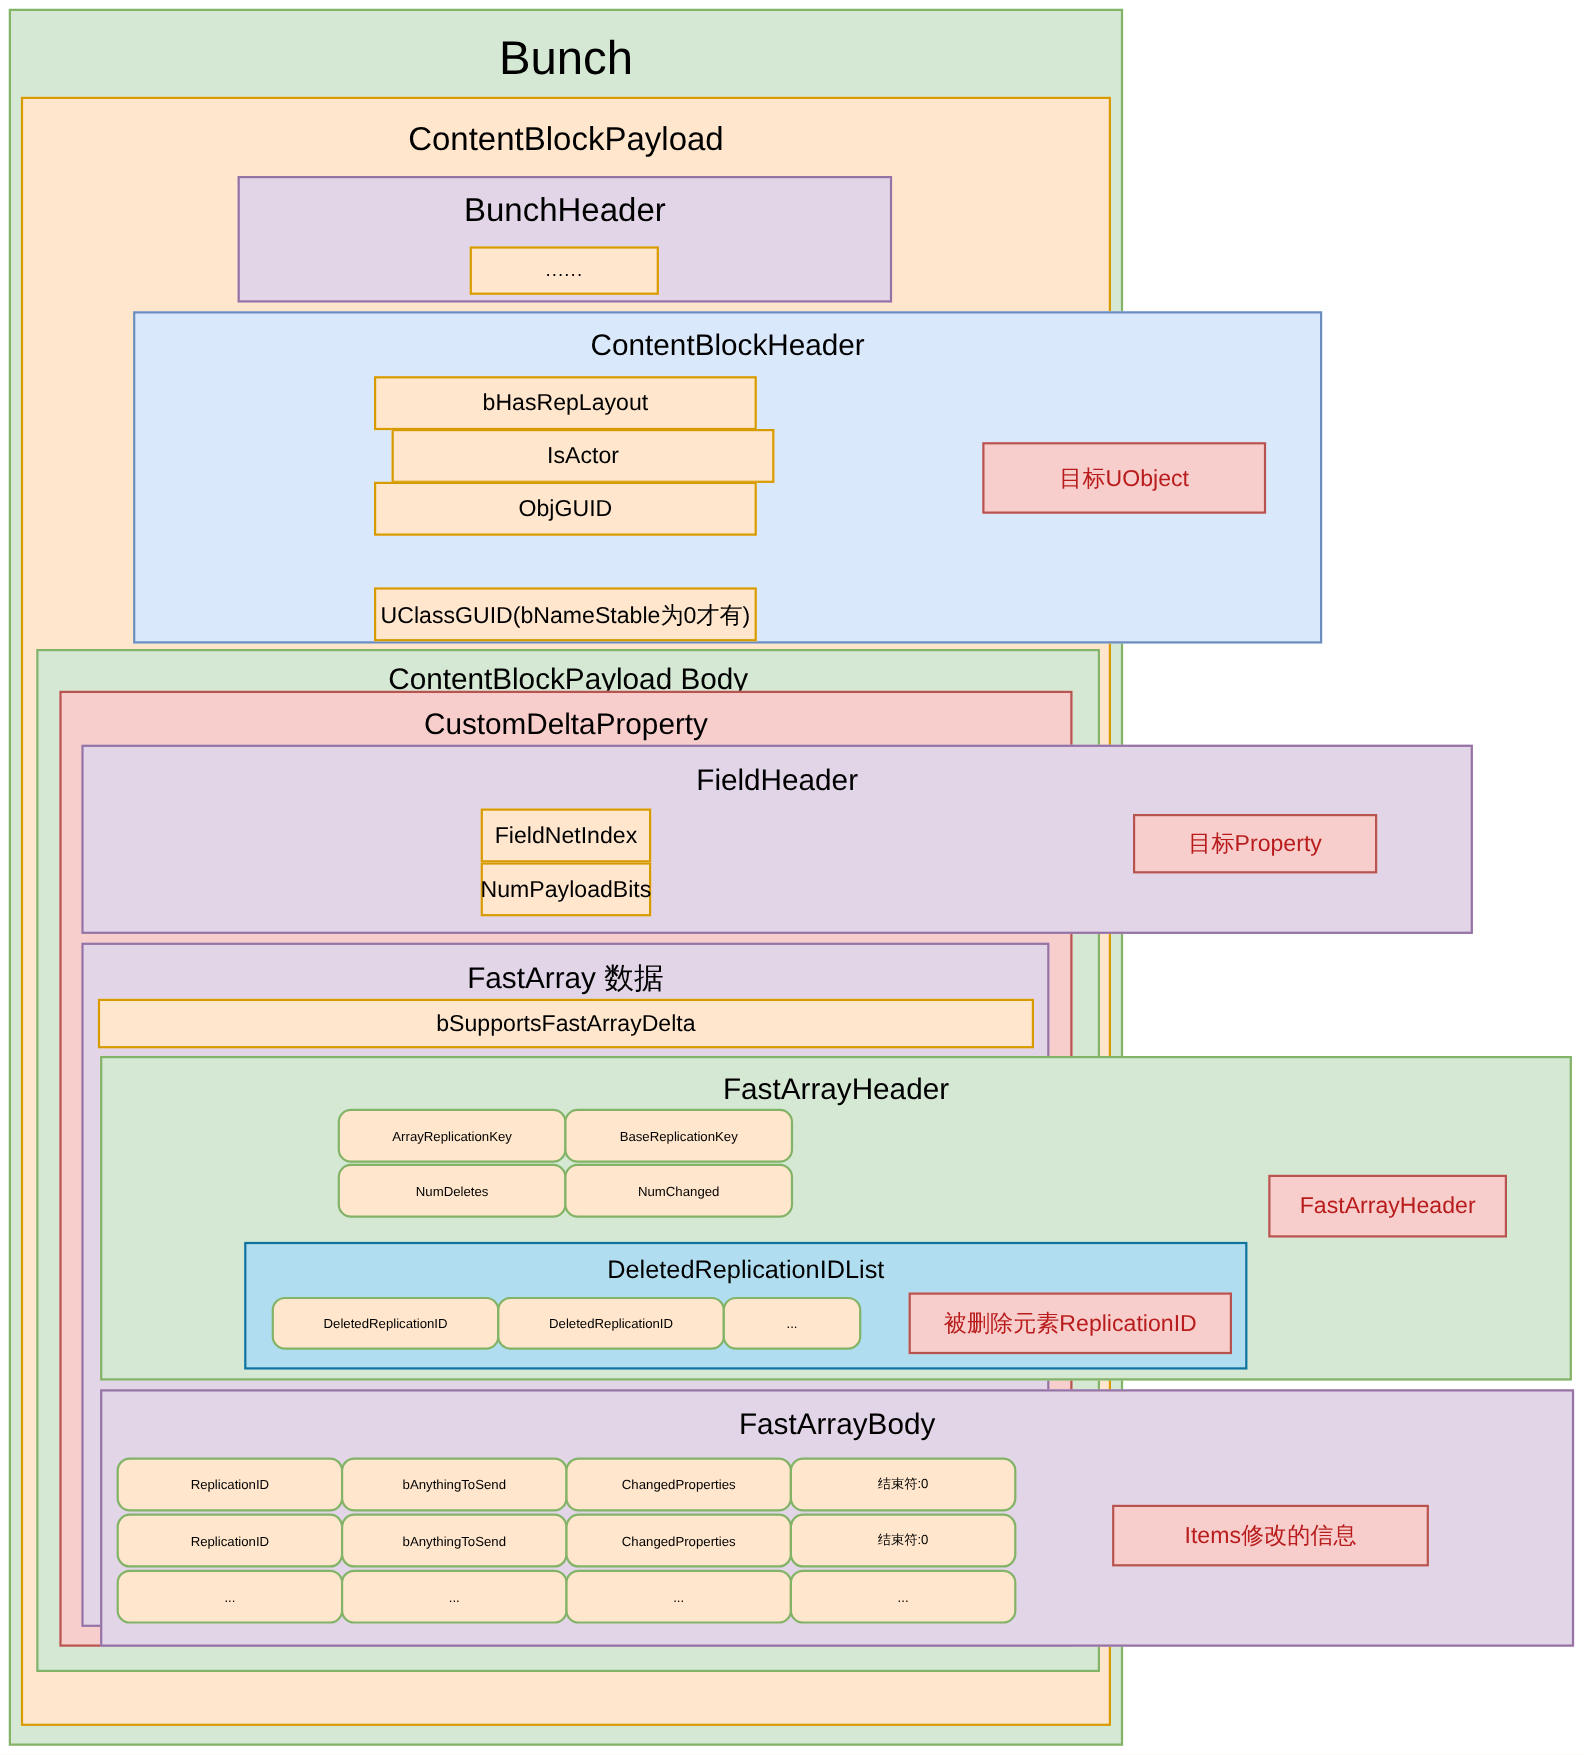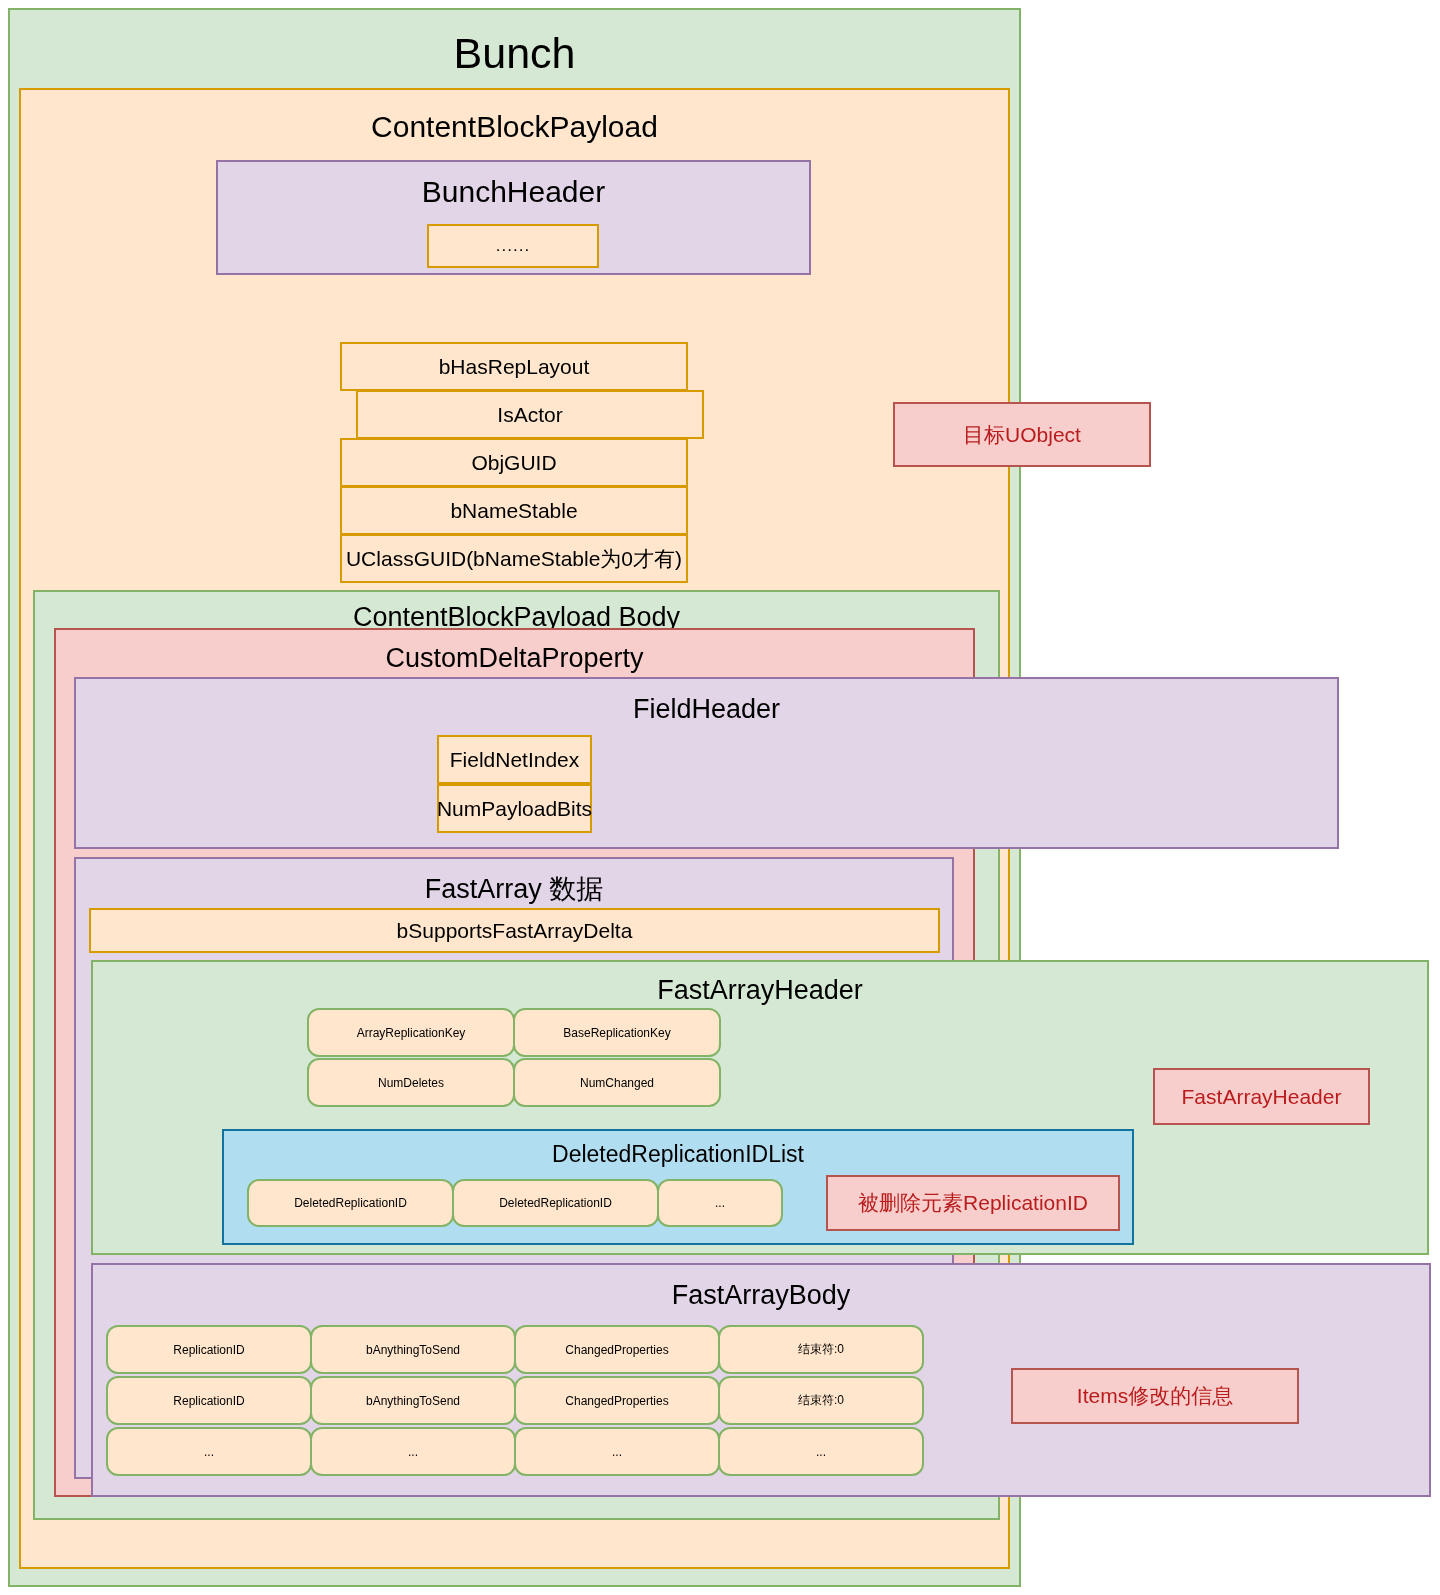--- a/index.html
+++ b/index.html
@@ -65,43 +65,46 @@
 
   <div class="box c-orange" style="left:19px;top:88px;width:991px;height:1481px;">
     <div class="lbl t-h2" style="top:20px;">ContentBlockPayload</div>
   </div>
 
   <div class="box c-purple" style="left:216px;top:160px;width:595px;height:115px;">
     <div class="lbl t-h2" style="top:13px;">BunchHeader</div>
   </div>
   <div class="cell t-dots" style="left:427px;top:224px;width:172px;height:44px;">......</div>
 
+  <div class="box c-blue" style="left:121px;top:283px;width:1081px;height:302px;">
+    <div class="lbl t-h1" style="top:14px;">ContentBlockHeader</div>
+  </div>
 
   <div class="cell t-cell" style="left:340px;top:342px;width:348px;height:49px;">bHasRepLayout</div>
   <div class="cell t-cell" style="left:356px;top:390px;width:348px;height:49px;">IsActor</div>
   <div class="cell t-cell" style="left:340px;top:438px;width:348px;height:49px;">ObjGUID</div>
-  <div class="cell t-cell" style="left:340px;top:486px;width:348px;height:49px;">bNameStable</div>
   <div class="cell t-cell" style="left:340px;top:534px;width:348px;height:49px;">UClassGUID(bNameStable为0才有)</div>
 
   <div class="note t-note" style="left:893px;top:402px;width:258px;height:65px;">目标UObject</div>
 
   <div class="box c-green" style="left:33px;top:590px;width:967px;height:930px;">
     <div class="lbl t-h1" style="top:10px;">ContentBlockPayload Body</div>
   </div>
 
   <div class="box c-red" style="left:54px;top:628px;width:921px;height:869px;">
     <div class="lbl t-h1" style="top:13px;">CustomDeltaProperty</div>
   </div>
 
   <div class="box c-purple" style="left:74px;top:677px;width:1265px;height:172px;">
     <div class="lbl t-h1" style="top:15px;">FieldHeader</div>
   </div>
   <div class="cell t-cell" style="left:437px;top:735px;width:155px;height:49px;text-align:right;">FieldNetIndex</div>
   <div class="cell t-cell" style="left:437px;top:784px;width:155px;height:49px;">NumPayloadBits</div>
 
+  <div class="note t-note" style="left:1030px;top:740px;width:222px;height:54px;">目标Property</div>
 
   <div class="box c-purple" style="left:74px;top:857px;width:880px;height:622px;">
     <div class="lbl t-h1" style="top:12px;">FastArray 数据</div>
   </div>
   <div class="cell t-cell" style="left:89px;top:908px;width:851px;height:45px;">bSupportsFastArrayDelta</div>
 
   <div class="box c-green" style="left:91px;top:960px;width:1338px;height:295px;">
     <div class="lbl t-h1" style="top:13px;">FastArrayHeader</div>
   </div>
 

